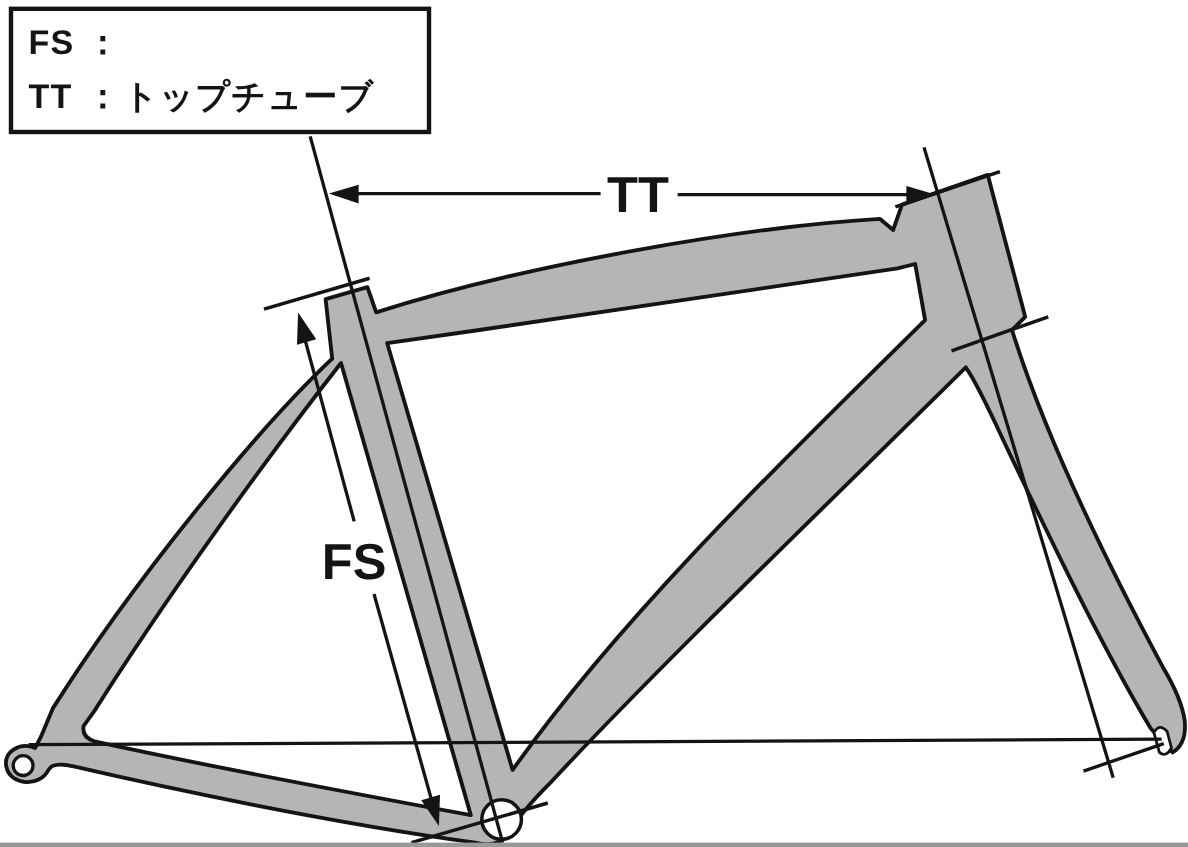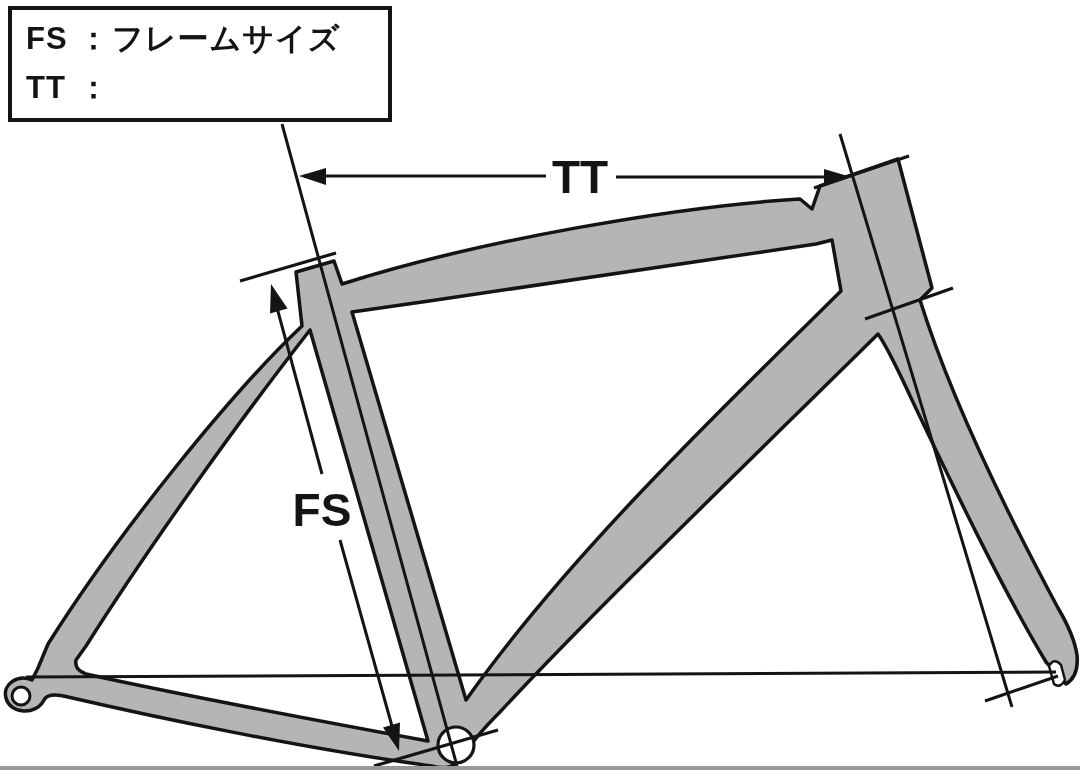--- a/index.html
+++ b/index.html
@@ -154,22 +154,22 @@
     <line class="dimline" x1="340" y1="540" x2="397" y2="744"></line>
     <polygon class="arrowhead" points="271,284 287.5,308.5 270,313.5"></polygon>
     <polygon class="arrowhead" points="399,751 400,722.5 383,727.5"></polygon>
     <text class="dimtext" x="322" y="526" text-anchor="middle">FS</text>
   </svg>
 
   <div class="legend-box">
     <div class="legend-row">
       <span class="legend-abbr">FS</span>
       <span class="legend-sep">：</span>
-      <span class="legend-label">フレームサイズ</span>
     </div>
     <div class="legend-row">
       <span class="legend-abbr">TT</span>
       <span class="legend-sep">：</span>
+      <span class="legend-label">トップチューブ</span>
     </div>
   </div>
 
   <div class="bottom-border"></div>
 </div>
 
 </body></html>

